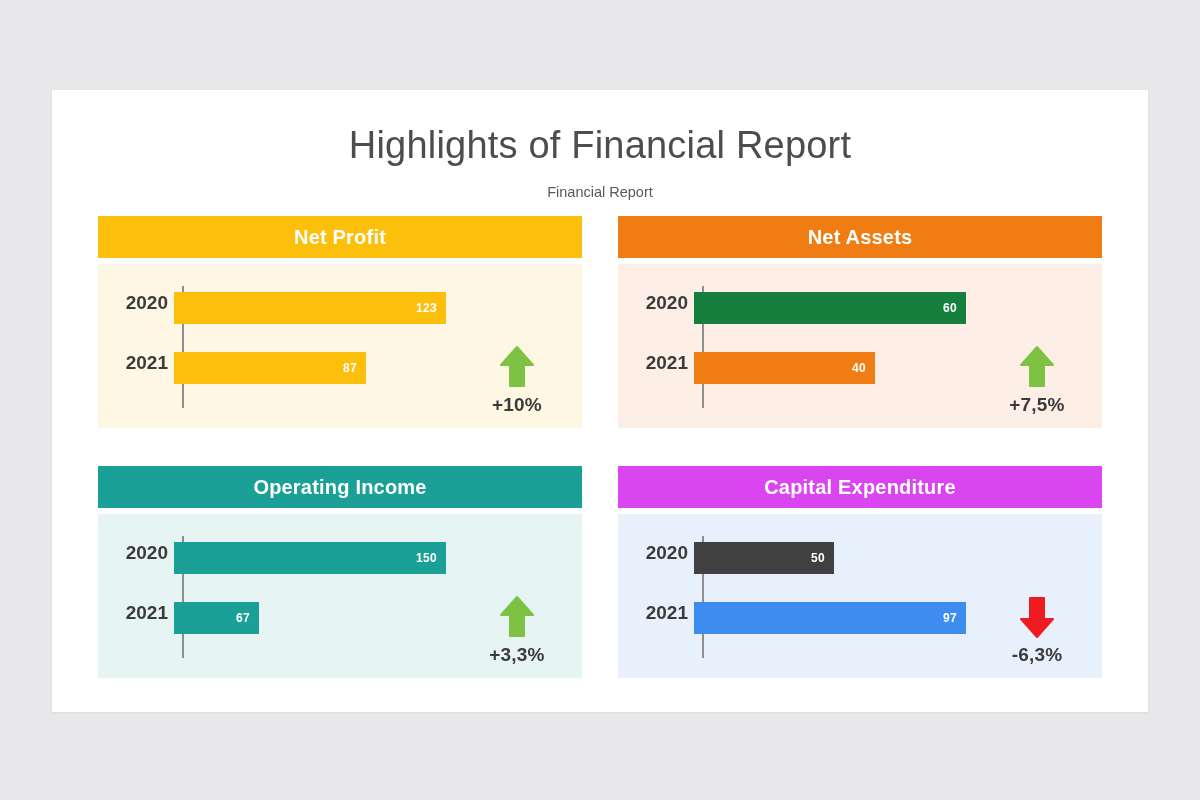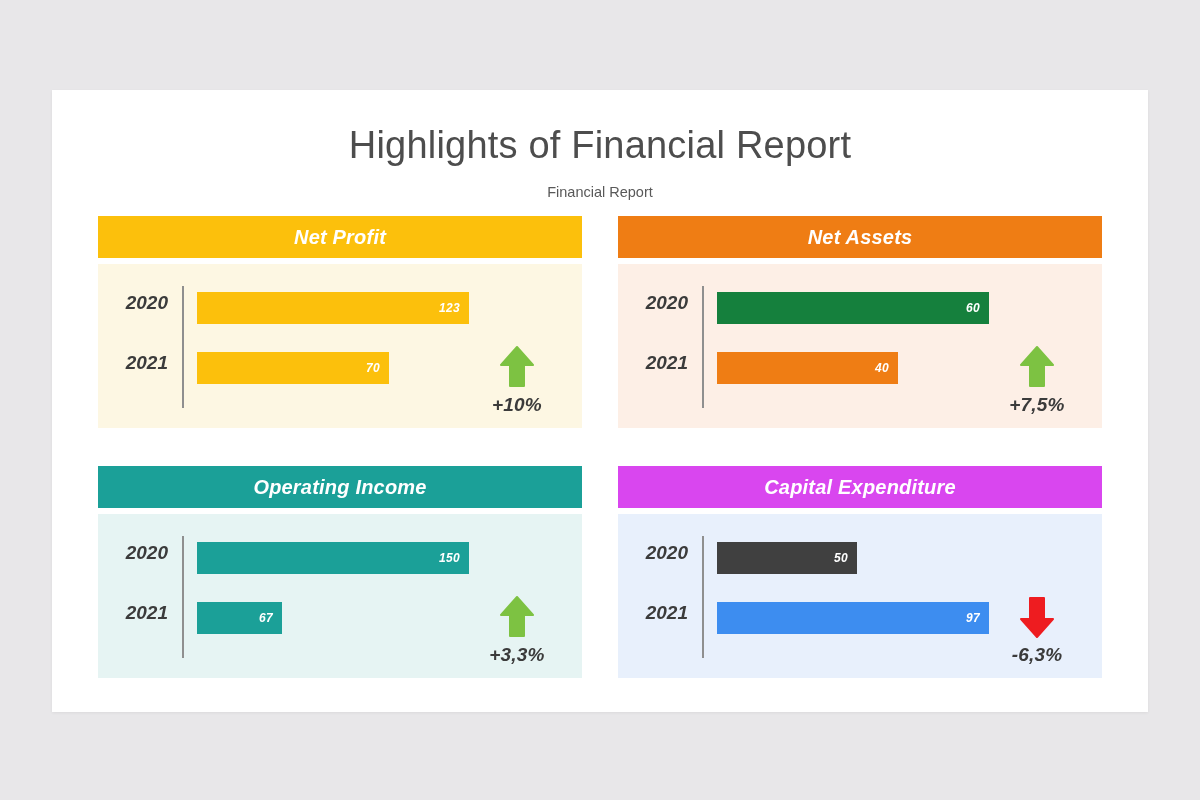--- a/index.html
+++ b/index.html
@@ -51,21 +51,20 @@
   #cards {
     position: absolute;
     left: 46px;
     top: 126px;
     width: 844px;
     display: grid;
     grid-template-columns: 484px 484px;
     grid-template-rows: auto auto;
     column-gap: 36px;
     row-gap: 38px;
-    font-style: italic;
   }
 
   .card { width: 484px; }
 
   .card-header {
     height: 42px;
     display: flex;
     align-items: center;
     justify-content: center;
     color: #ffffff;
@@ -115,21 +114,21 @@
     font-size: 19px;
     font-weight: bold;
     color: #3b3b3b;
     padding-right: 6px;
     flex: 0 0 76px;
   }
 
   .bar-wrap {
     position: relative;
     height: 32px;
-    margin-left: 23px;
+    margin-left: 0;
     flex: 0 0 auto;
   }
 
   .bar {
     height: 32px;
     display: flex;
     align-items: center;
     justify-content: flex-end;
   }
 
@@ -188,21 +187,21 @@
               <div class="bar" style="width: 100%; background: rgb(252, 192, 12);">
                 <span class="bar-value">123</span>
               </div>
             </div>
           </div>
 
           <div class="bar-row r1">
             <span class="year-label">2021</span>
             <div class="bar-wrap" style="width: 192px;">
               <div class="bar" style="width: 100%; background: rgb(252, 192, 12);">
-                <span class="bar-value">70</span>
+                <span class="bar-value">87</span>
               </div>
             </div>
           </div>
 
           <div class="trend">
             <svg class="trend-arrow" viewBox="0 0 34 42">
                 <path d="M17 1 L33 19 L24 19 L24 40 L10 40 L10 19 L1 19 Z" fill="#7dc242" stroke="#7dc242" stroke-width="2" stroke-linejoin="round"></path>
               </svg>
             <span class="trend-pct">+10%</span>
           </div>

